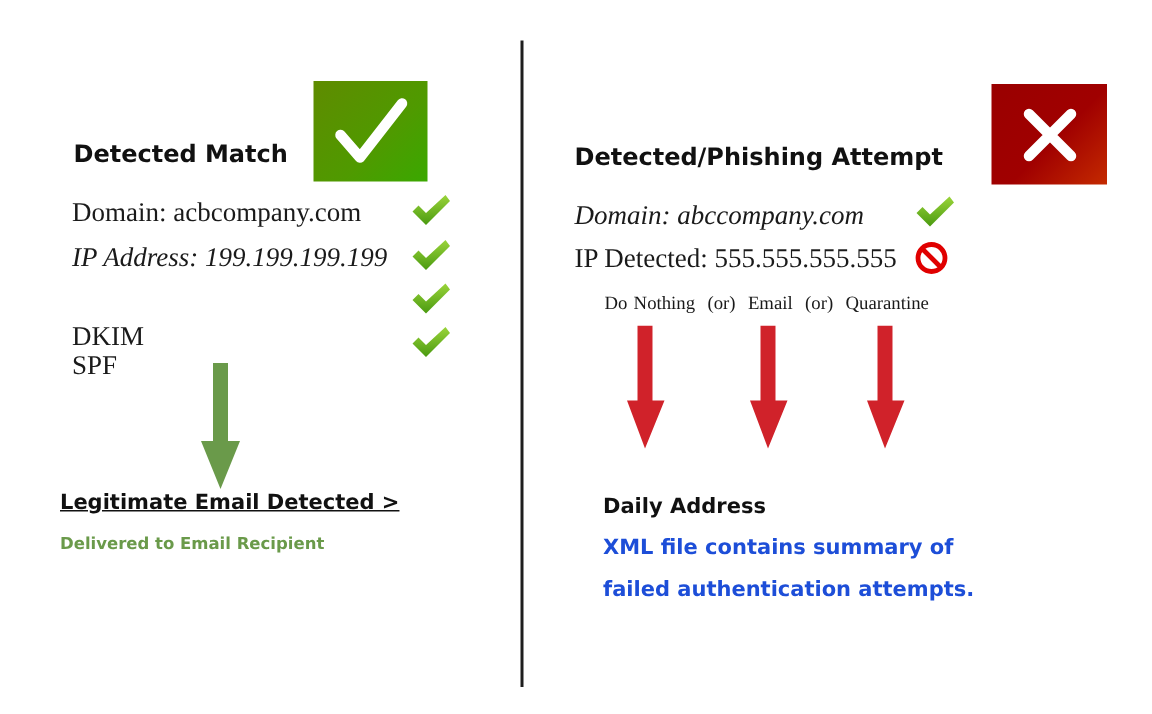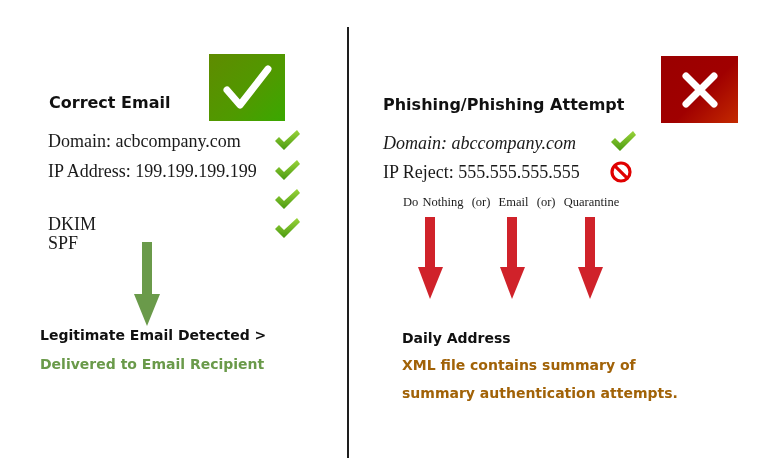--- a/index.html
+++ b/index.html
@@ -15,38 +15,38 @@
     .badge-fail { left: 661px; top: 56px; width: 77px; height: 67px; background: linear-gradient(135deg, #9a0000 0%, #a00000 55%, #c42a00 100%); }
 
     .heading { font-size: 16px; color: #111; white-space: nowrap; }
     .row { font-size: 18px; white-space: nowrap; line-height: 22px; }
     .small-row { font-size: 12.5px; white-space: nowrap; }
 
     .check { width: 28px; height: 24px; }
     .ban { width: 24px; height: 24px; }
 
     .out-title { font-size: 14px; color: #111; white-space: nowrap; }
-    .out-green { font-size: 14px; color: #6a9a4a; white-space: nowrap; }
-    .out-red { font-size: 14px; color: #a16207; white-space: nowrap; }
+    .out-green { font-size: 11px; color: #6a9a4a; white-space: nowrap; }
+    .out-red { font-size: 14px; color: #1d4ed8; white-space: nowrap; }
   </style>
 </head>
 <body>
 
 <div class="abs divider"></div>
 
-<div class="abs heading sans-bold" style="left:49px; top:93px;">Correct Email</div>
+<div class="abs heading sans-bold" style="left:49px; top:93px;">Detected Match</div>
 
 <div class="abs big-badge badge-ok">
   <svg width="56" height="50" viewBox="0 0 56 50">
     <path d="M8 27 L21 42 L49 6" fill="none" stroke="#ffffff" stroke-width="7" stroke-linecap="round" stroke-linejoin="round"></path>
   </svg>
 </div>
 
 <div class="abs row serif" style="left:48px; top:130px;">Domain: acbcompany.com</div>
-<div class="abs row serif" style="left:48px; top:160px;">IP Address: 199.199.199.199</div>
+<div class="abs row serif" style="left:48px; top:160px;font-style:italic;">IP Address: 199.199.199.199</div>
 <div class="abs row serif" style="left:48px; top:189px;margin-top:24px;">DKIM</div>
 <div class="abs row serif" style="left:48px; top:232px;">SPF</div>
 
 <svg class="abs check" style="left:273px; top:128px;" viewBox="0 0 28 24">
   <defs>
       <linearGradient id="cg1" x1="0" y1="0" x2="0" y2="1">
         <stop offset="0" stop-color="#9ad43a"></stop>
         <stop offset="1" stop-color="#4a9a10"></stop>
       </linearGradient>
     </defs>
@@ -59,33 +59,33 @@
   <path d="M2 13 L6 9 L11 14 L24 2 L27 6 L11 22 Z" fill="url(#cg1)"></path>
 </svg>
 <svg class="abs check" style="left:273px; top:216px;" viewBox="0 0 28 24">
   <path d="M2 13 L6 9 L11 14 L24 2 L27 6 L11 22 Z" fill="url(#cg1)"></path>
 </svg>
 
 <svg class="abs" style="left:132px; top:242px;" width="30" height="86" viewBox="0 0 30 86">
   <path d="M10 0 H20 V52 H28 L15 84 L2 52 H10 Z" fill="#6a9a4a"></path>
 </svg>
 
-<div class="abs out-title sans-bold" style="left:40px; top:327px;">Legitimate Email Detected &gt;</div>
+<div class="abs out-title sans-bold" style="left:40px; top:327px;text-decoration:underline;">Legitimate Email Detected &gt;</div>
 <div class="abs out-green sans-bold" style="left:40px; top:356px;">Delivered to Email Recipient</div>
 
-<div class="abs heading sans-bold" style="left:383px; top:95px;">Phishing/Phishing Attempt</div>
+<div class="abs heading sans-bold" style="left:383px; top:95px;">Detected/Phishing Attempt</div>
 
 <div class="abs big-badge badge-fail">
   <svg width="40" height="40" viewBox="0 0 40 40">
     <path d="M6 6 L34 34 M34 6 L6 34" fill="none" stroke="#ffffff" stroke-width="7" stroke-linecap="round"></path>
   </svg>
 </div>
 
 <div class="abs row serif" style="left:383px; top:132px;font-style:italic;">Domain: abccompany.com</div>
-<div class="abs row serif" style="left:383px; top:161px;">IP Reject: 555.555.555.555</div>
+<div class="abs row serif" style="left:383px; top:161px;">IP Detected: 555.555.555.555</div>
 
 <svg class="abs check" style="left:609px; top:129px;" viewBox="0 0 28 24">
   <path d="M2 13 L6 9 L11 14 L24 2 L27 6 L11 22 Z" fill="url(#cg1)"></path>
 </svg>
 <svg class="abs ban" style="left:609px; top:160px;" viewBox="0 0 24 24">
   <circle cx="12" cy="12" r="9" fill="none" stroke="#e00000" stroke-width="3.2"></circle>
   <line x1="5.8" y1="5.8" x2="18.2" y2="18.2" stroke="#e00000" stroke-width="3.2"></line>
 </svg>
 
 <div class="abs small-row serif" style="left:403px; top:195px; word-spacing:1px;">Do Nothing  (or)  Email  (or)  Quarantine</div>
@@ -95,17 +95,17 @@
 </svg>
 <svg class="abs" style="left:499px; top:217px;" width="28" height="84" viewBox="0 0 28 84">
   <path d="M8 0 H18 V50 H26 L13 82 L1 50 H8 Z" fill="#d0222a"></path>
 </svg>
 <svg class="abs" style="left:577px; top:217px;" width="28" height="84" viewBox="0 0 28 84">
   <path d="M8 0 H18 V50 H26 L13 82 L1 50 H8 Z" fill="#d0222a"></path>
 </svg>
 
 <div class="abs out-title sans-bold" style="left:402px; top:330px;">Daily Address</div>
 <div class="abs out-red sans-bold" style="left:402px; top:357px;">XML file contains summary of</div>
-<div class="abs out-red sans-bold" style="left:402px; top:385px;">summary authentication attempts.</div>
+<div class="abs out-red sans-bold" style="left:402px; top:385px;">failed authentication attempts.</div>
 
 <style>
   .small-row { white-space: pre; }
 </style>
 
 </body></html>

